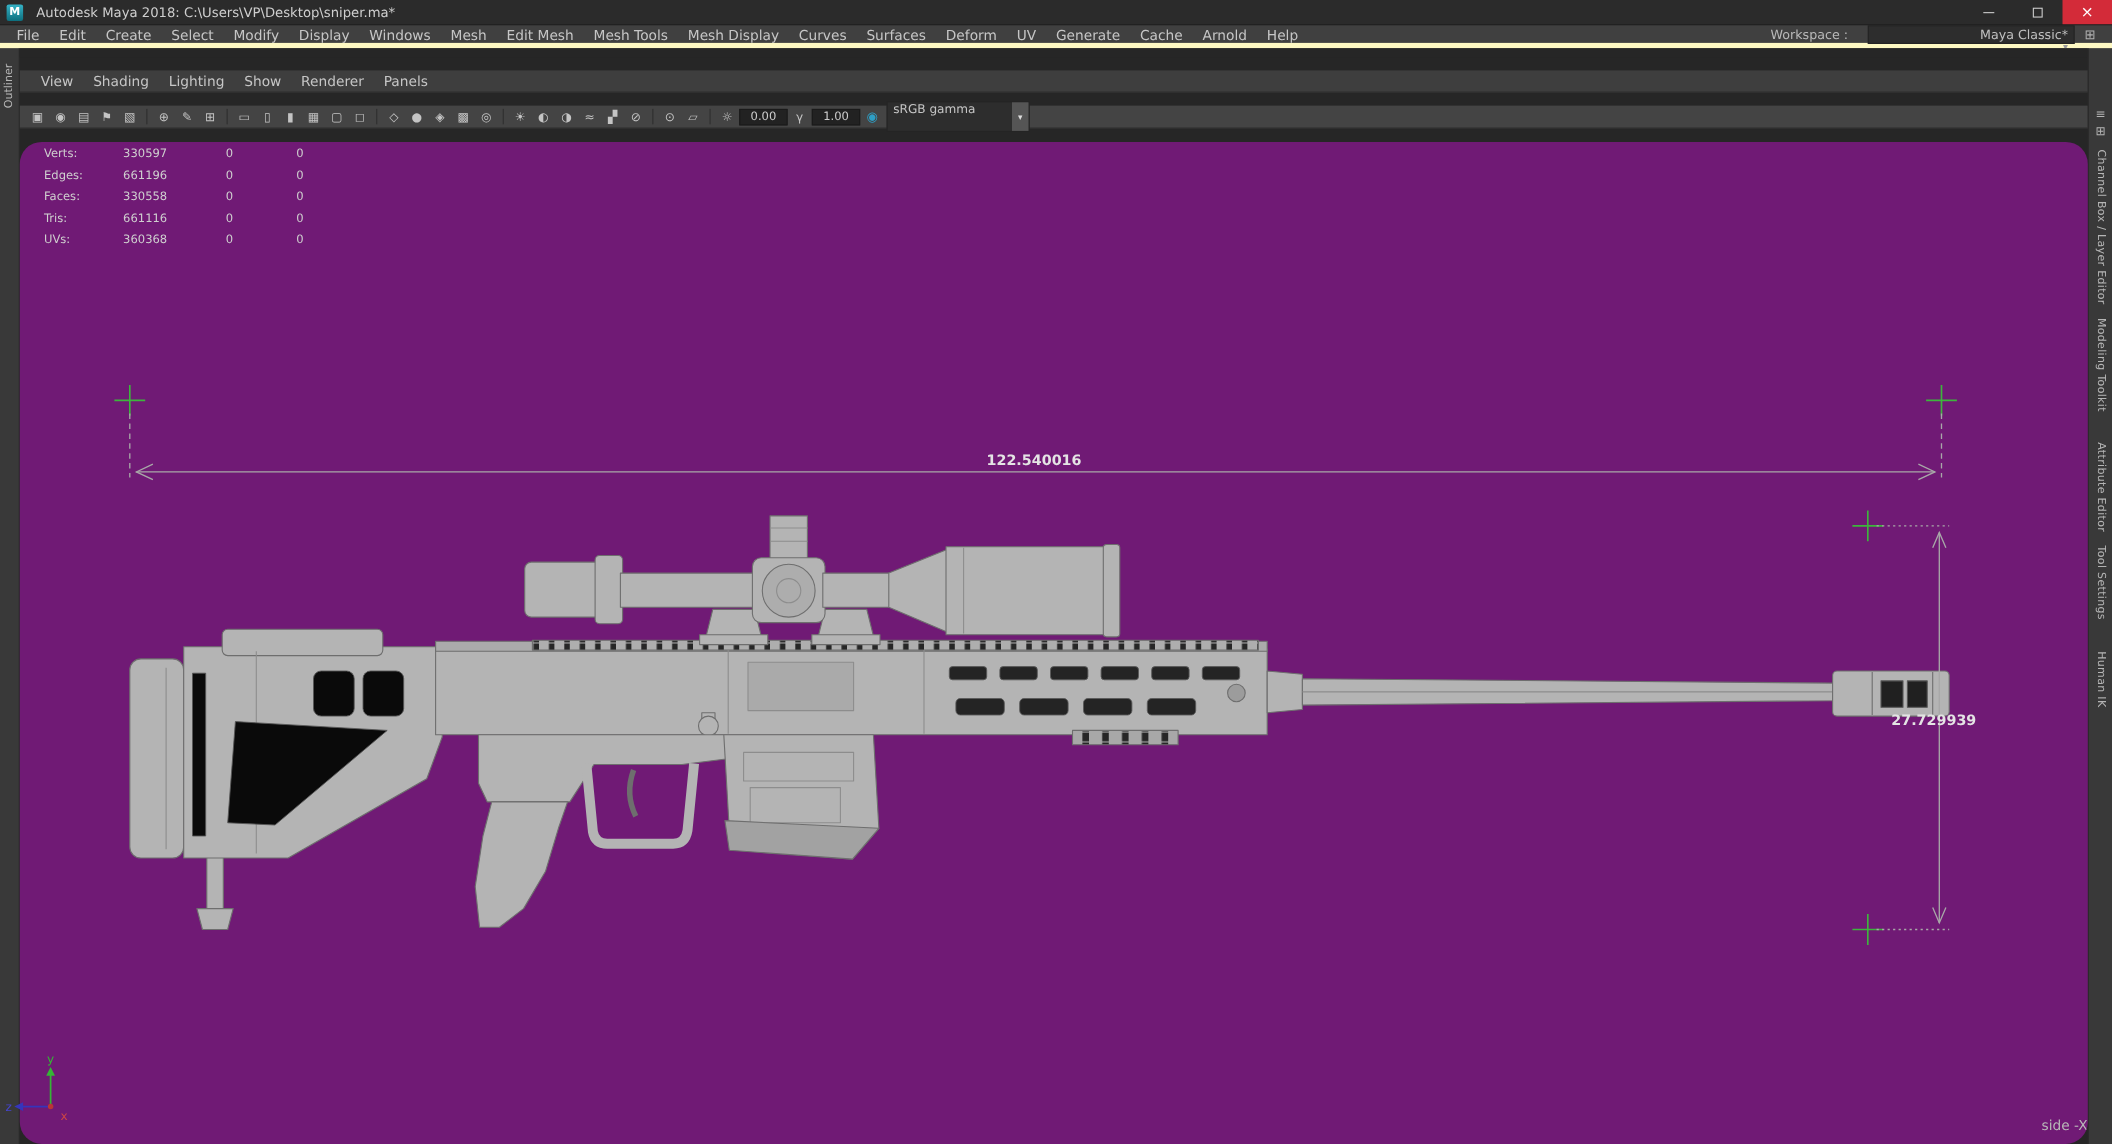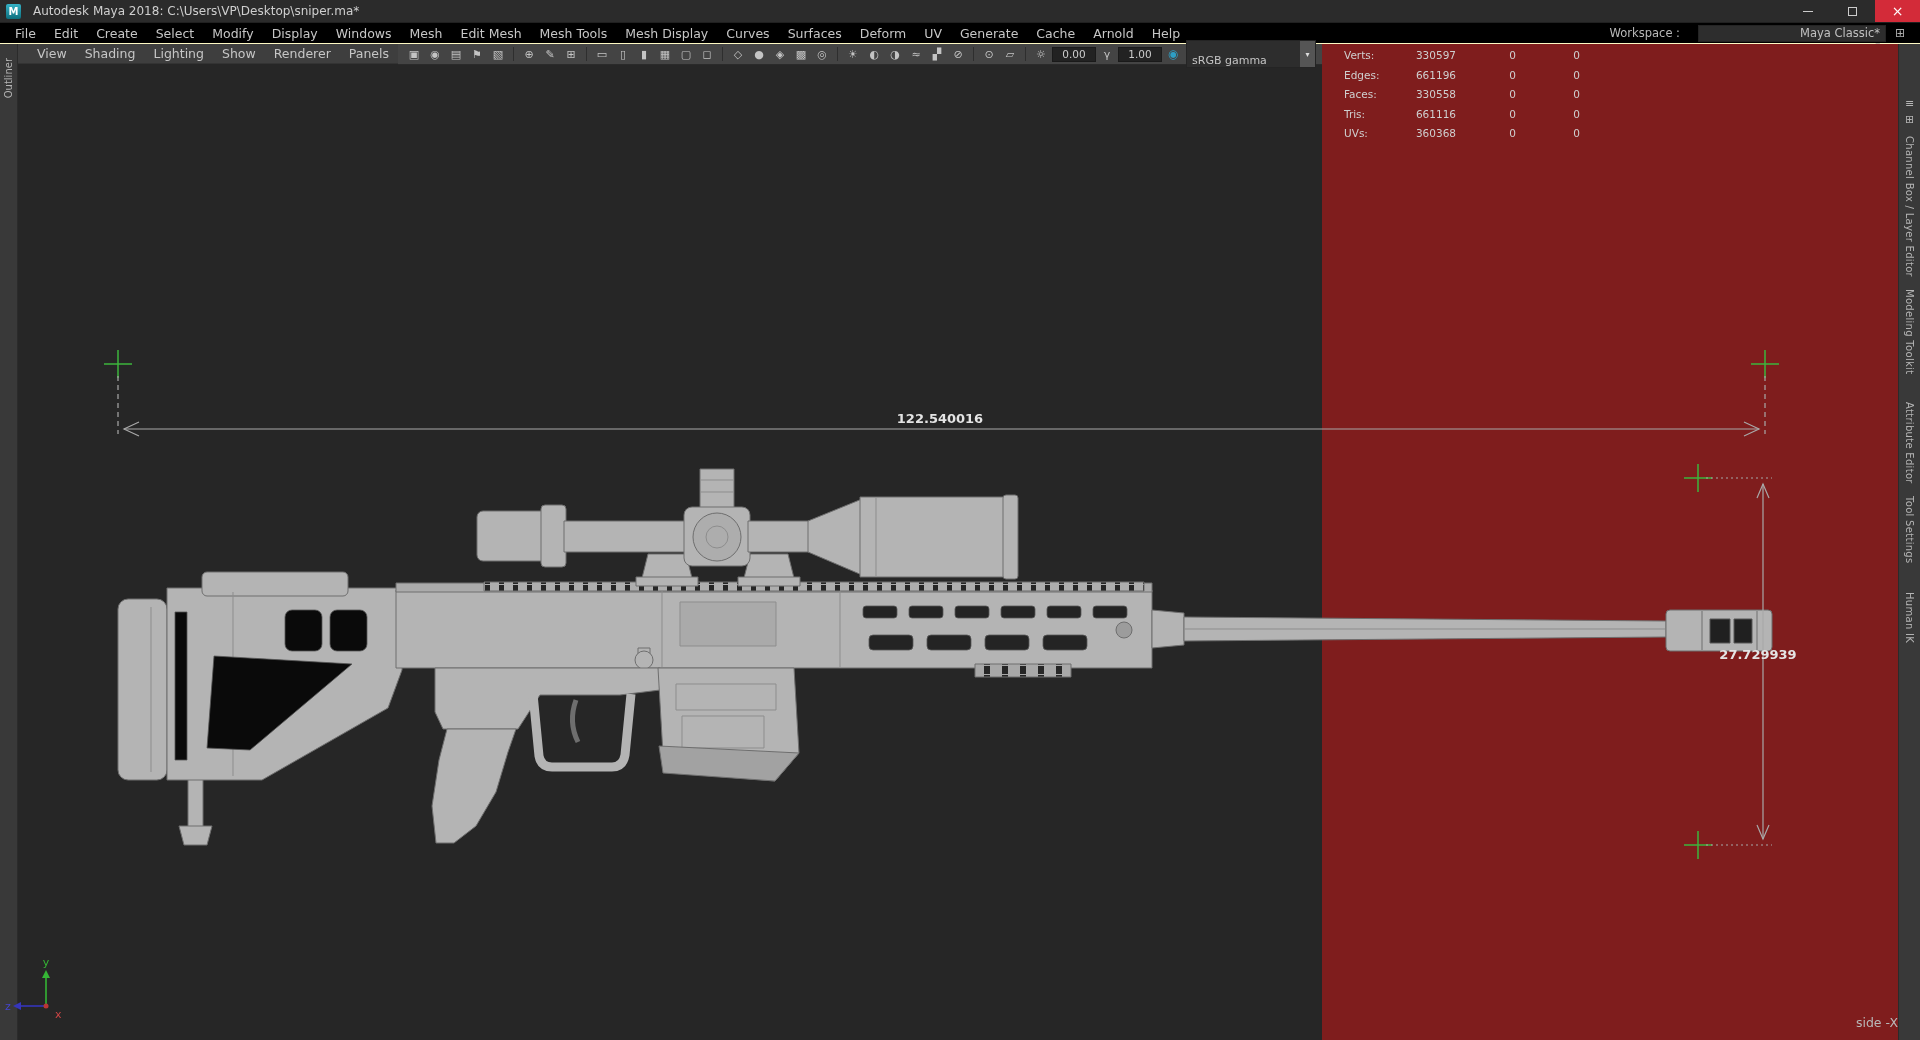--- a/index.html
+++ b/index.html
@@ -16,57 +16,57 @@
               font-size: 10px; font-weight: bold; display: flex; align-items: center; justify-content: center; }
   .title-text { font-size: 12px; margin-left: 12px; color: #cfcfcf; }
   .win-btns { margin-left: auto; display: flex; height: 100%; }
   .wbtn { width: 45px; height: 100%; display: flex; align-items: center; justify-content: center;
           color: #cccccc; font-size: 13px; }
   .min-glyph { width: 10px; height: 1px; background: #ccc; display: block; }
   .restore-glyph { width: 9px; height: 9px; border: 1px solid #ccc; display: block; }
   .wbtn.close { background: #d32b39; color: #fff; font-size: 14px; }
 
   
-  .menubar { position: absolute; top: 23px; left: 0; right: 0; height: 21px; background: #000000;
-             display: flex; align-items: center; padding: 0 6px; border-bottom: 1px solid #fef9c3; }
+  .menubar { position: absolute; top: 23px; left: 0; right: 0; height: 21px; background: #404040;
+             display: flex; align-items: center; padding: 0 6px; border-bottom: 5px solid #fef9c3; }
   .menu-item { padding: 0 9px; font-size: 12.5px; color: #c6c6c6; line-height: 21px; white-space: nowrap; }
   .mb-spacer { flex: 1; }
   .ws-label { font-size: 11.5px; color: #b9b9b9; margin-right: 18px; white-space: nowrap; }
   .ws-combo { width: 188px; height: 17px; background: #2d2d2d; border: 1px solid #242424;
               display: flex; align-items: flex-end; padding: 0 5px; color: #c0c0c0; font-size: 11.5px; flex-direction: column; }
   .combo-arrow { margin-left: auto; font-size: 9px; color: #9a9a9a; }
   .ws-icon { width: 20px; text-align: center; color: #b0b0b0; font-size: 12px; margin: 0 4px; }
 
   
   .content { position: absolute; top: 44px; left: 0; right: 0; bottom: 0; display: flex; }
   .left-strip { width: 18px; background: #393939; border-right: 1px solid #2b2b2b;
                 display: flex; flex-direction: column; align-items: center; }
   .ltab { writing-mode: vertical-rl; transform: rotate(180deg); font-size: 10px; color: #b5b5b5;
           margin-top: 14px; white-space: nowrap; }
-  .center { flex: 1; display: flex; flex-direction: row; min-width: 0; background: #262626; }
+  .center { flex: 1; display: flex; flex-direction: column; min-width: 0; background: #262626; gap: 12px; }
   .panel-gap { height: 8px; background: #262626; }
   .panel-menubar { height: 20px; background: #3e3e3e; display: flex; align-items: center;
                    padding-left: 10px; border-bottom: 1px solid #333; }
   .pmenu-item { padding: 0 9px; font-size: 12.5px; color: #c6c6c6; white-space: nowrap; }
   .panel-toolbar { height: 21px; background: #444; display: flex; align-items: center;
                    padding: 0 6px; gap: 1px; border-bottom: 1px solid #2a2a2a; }
   .ticon { width: 20px; height: 17px; display: flex; align-items: center; justify-content: center;
            font-size: 11px; color: #c4c4c4; }
   .tsep { width: 1px; height: 14px; background: #2e2e2e; margin: 0 4px; }
   .tfield { width: 44px; height: 15px; background: #222; border: 1px solid #1a1a1a; color: #ccc;
             font-size: 10.5px; display: flex; align-items: center; justify-content: center; }
-  .vt-box { display: flex; align-items: flex-end; height: 28px; background: #2d2d2d;
+  .vt-box { display: flex; align-items: flex-start; height: 28px; background: #2d2d2d;
             border: 1px solid #242424; width: 130px; padding-left: 5px; font-size: 11px;
             color: #c4c4c4; margin-left: 2px; }
   .vt-arrow { margin-left: auto; width: 15px; height: 100%; display: flex; align-items: center;
               justify-content: center; background: #555; font-size: 8px; color: #ddd; }
   .vt-cm-icon { color: #2e9ec4; font-size: 12px; }
 
   
-  .viewport { flex: 1; position: relative; background: #7f1d1d; overflow: hidden; }
+  .viewport { flex: 1; position: relative; background: #701a75; overflow: hidden; border-radius: 20px; }
   .hud { position: absolute; top: 2px; left: 22px; font-size: 10.5px; color: #cfcfcf; }
   .hud-row { display: grid; grid-template-columns: 62px 50px 60px 64px; line-height: 19.6px; }
   .hud-val { text-align: right; }
   .view-label { position: absolute; bottom: 10px; left: 0; right: 0; text-align: right;
                 color: #b8b8b8; font-size: 12.5px; }
 
   
   .right-strip { width: 22px; background: #393939; border-left: 1px solid #2b2b2b;
                  display: flex; flex-direction: column; align-items: center; }
   .rs-icon { color: #b5b5b5; font-size: 11px; height: 16px; line-height: 16px; }

